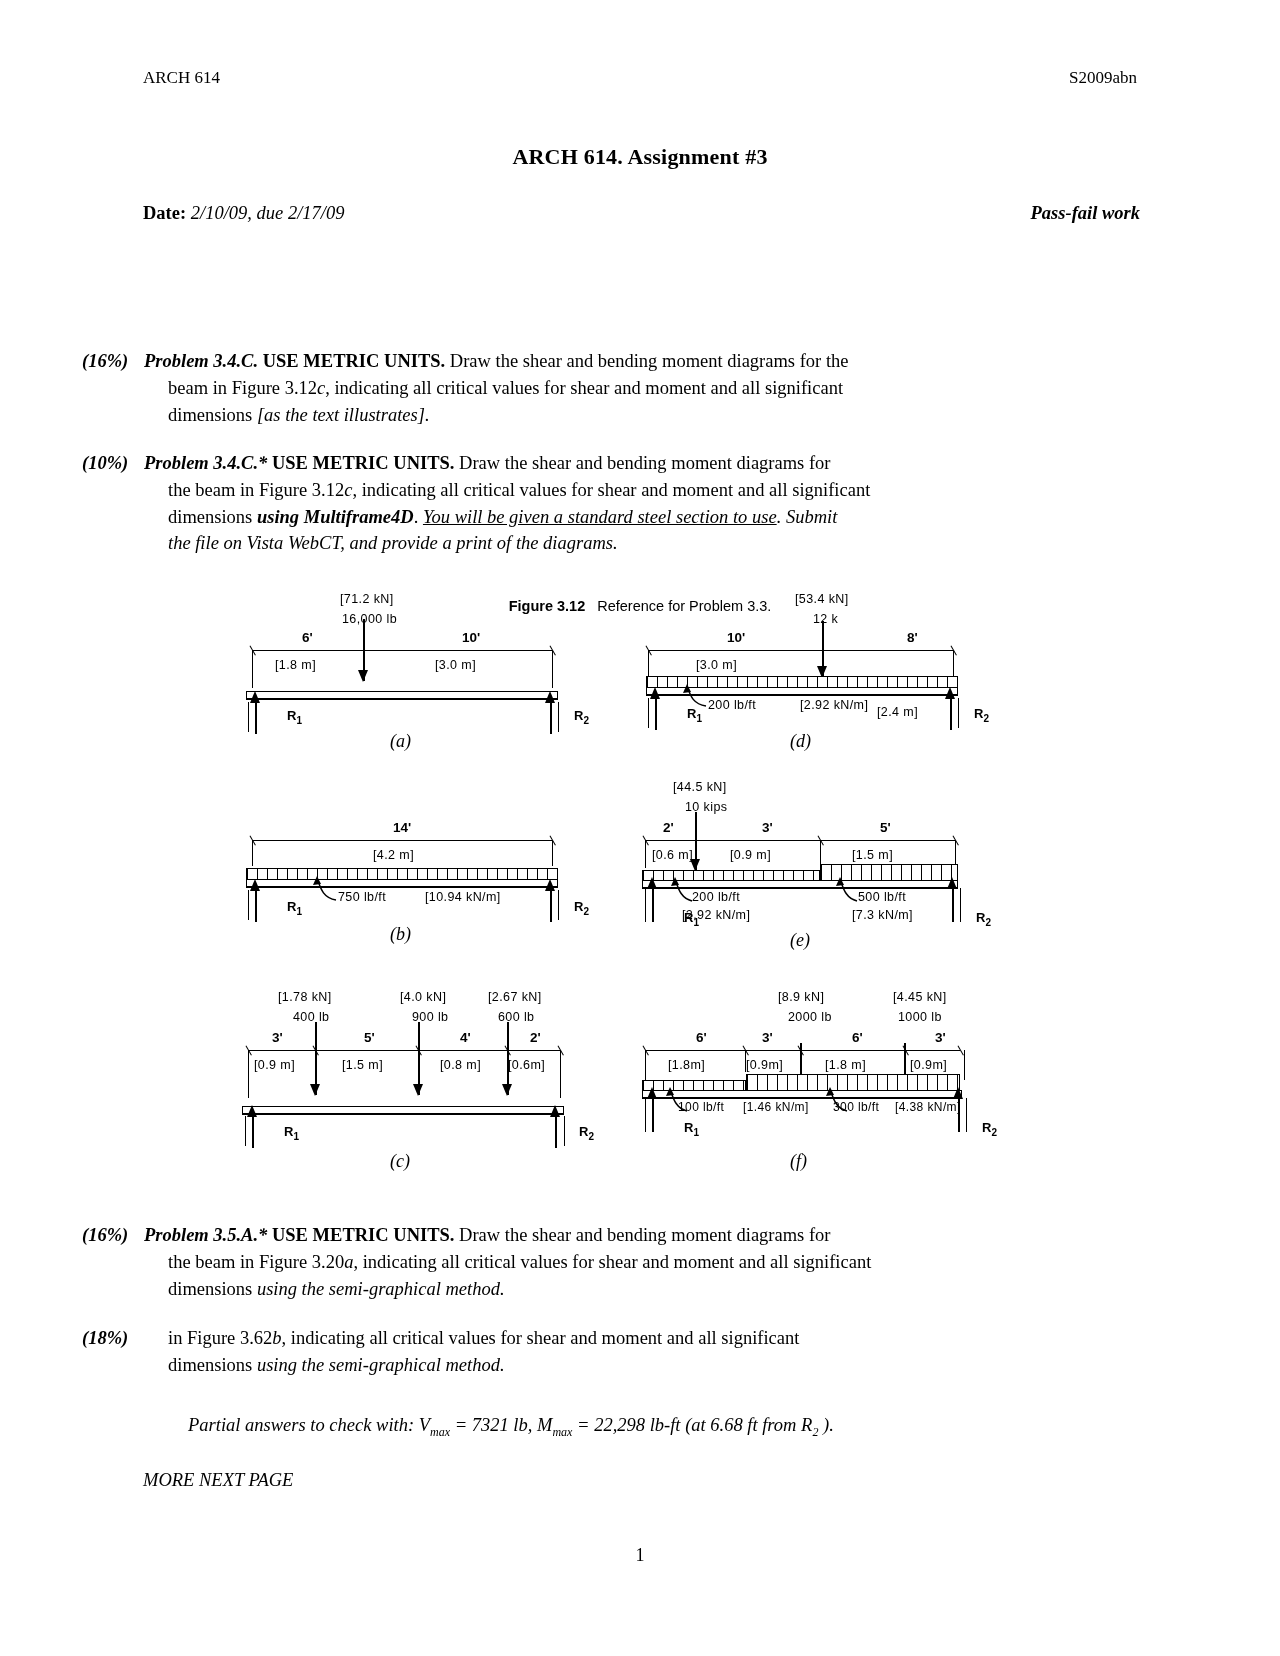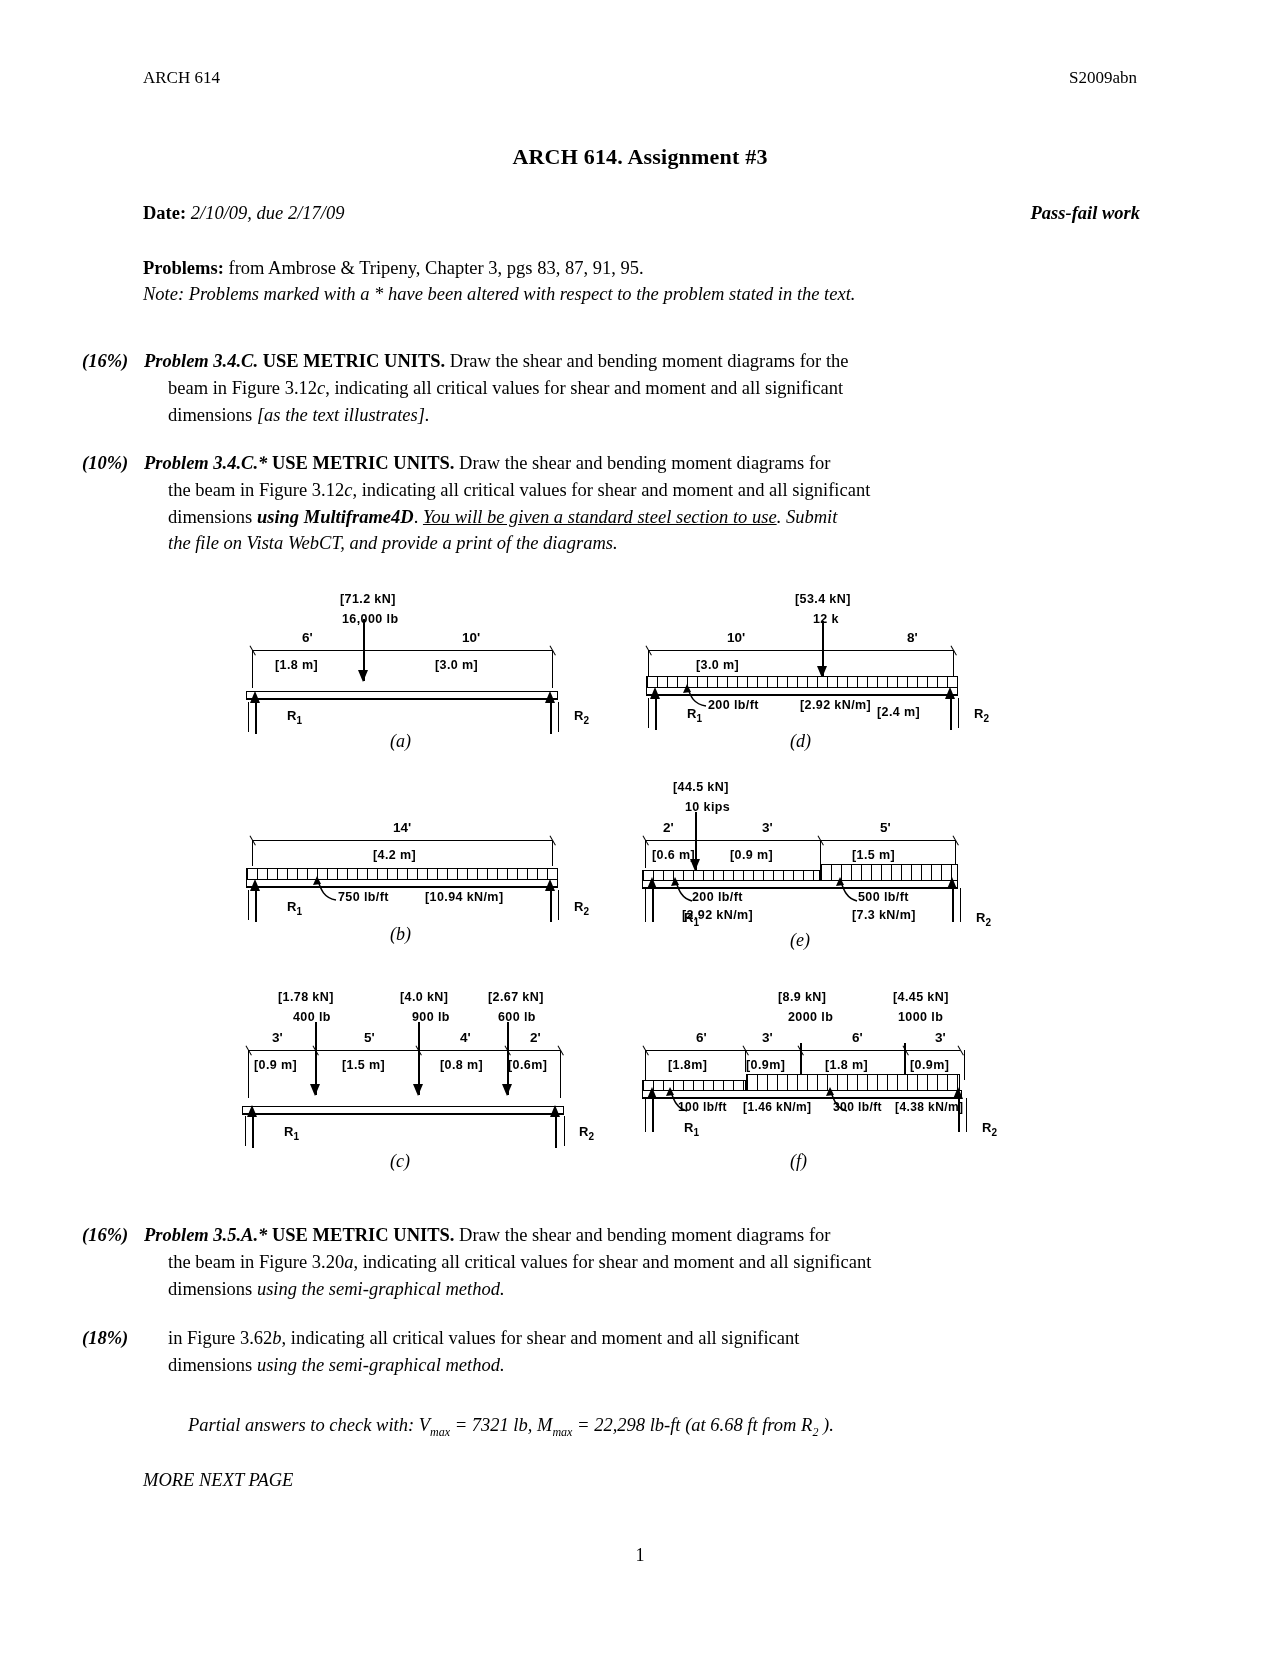--- a/index.html
+++ b/index.html
@@ -45,21 +45,21 @@
   .pagenum{position:absolute;left:0;right:0;top:1545px;text-align:center;font-size:18px;}
 
   
   .figure{position:absolute;left:230px;top:588px;width:790px;height:620px;}
   .fig-cap{position:absolute;left:0;right:0;top:598px;text-align:center;
       font-family:"Liberation Sans",sans-serif;font-size:14.5px;}
   .fig-cap b{font-weight:bold;}
   .fig-cap .capsp{display:inline-block;width:12px;}
 
   .dg{position:absolute;font-family:"Liberation Sans",sans-serif;}
-  .dg .lbl{position:absolute;font-weight:bold;font-size:12.5px;white-space:nowrap;
+  .dg .lbl{position:absolute;font-weight:normal;font-size:12.5px;white-space:nowrap;
       letter-spacing:.4px;}
   .dg .lbl.sm{font-size:12px;}
   .dg .dimnum{position:absolute;font-weight:bold;font-size:13.5px;}
   .dg .cas{position:absolute;font-family:"Liberation Serif",serif;font-style:italic;
       font-size:18px;}
 
   
   .beam{position:absolute;height:9px;border:1.6px solid #000;background:#fff;box-sizing:border-box;}
   .beam.thick{border-width:1.6px 1.6px 2.6px 1.6px;}
 
@@ -98,24 +98,20 @@
   </div>
 
   <div class="doc-title">ARCH 614.  Assignment #3</div>
 
   <div class="block b-date">
     <span class="right">Pass-fail work</span>
     <span class="bld">Date:</span>
     <span class="ital">2/10/09, due 2/17/09</span>
   </div>
 
-  <div class="block b-prob">
-    <span class="bld">Problems:</span><span> from Ambrose &amp; Tripeny, Chapter 3, pgs 83, 87, 91, 95.</span><br>
-    <span class="ital">Note:  Problems marked with a * have been altered with respect to the problem stated in the text.</span>
-  </div>
 
   <div class="prob" id="prob1">
     <span class="pct">(16%)</span>
     <div class="body">
       <p class="first"><span class="bi">Problem 3.4.C.</span>
         <span class="bld">USE METRIC UNITS.</span><span> Draw the shear and bending moment diagrams for the</span></p>
       <p class="cont"><span>beam in Figure 3.12</span><span class="ital">c</span><span>, indicating all critical values for shear and moment and all significant</span></p>
       <p class="cont"><span>dimensions </span><span class="ital">[as the text illustrates].</span></p>
     </div>
   </div>
@@ -371,20 +367,23 @@
       <div class="arrow-up" style="left:22px;top:110px;height:34px;"></div>
       <div class="arrow-up" style="left:328px;top:110px;height:34px;"></div>
       <div class="vline" style="left:15px;top:110px;height:34px;"></div>
       <div class="vline" style="left:336px;top:110px;height:34px;"></div>
       <div class="rlbl" style="left:18px;top:132px;">R<sub>1</sub></div>
       <div class="rlbl" style="left:316px;top:132px;">R<sub>2</sub></div>
       <div class="cas" style="left:160px;top:163px;">(f)</div>
     </div>
   </div>
 
+  <div class="fig-cap">
+    <b>Figure 3.12</b><span class="capsp"></span><span>Reference for Problem 3.3.</span>
+  </div>
 
   <div class="prob" id="prob3">
     <span class="pct">(16%)</span>
     <div class="body">
       <p class="first"><span class="bi">Problem 3.5.A.*</span>
         <span class="bld">USE METRIC UNITS.</span><span> Draw the shear and bending moment diagrams for</span></p>
       <p class="cont"><span>the beam in Figure 3.20</span><span class="ital">a</span><span>, indicating all critical values for shear and moment and all significant</span></p>
       <p class="cont"><span>dimensions </span><span class="ital">using the semi-graphical method.</span></p>
     </div>
   </div>

